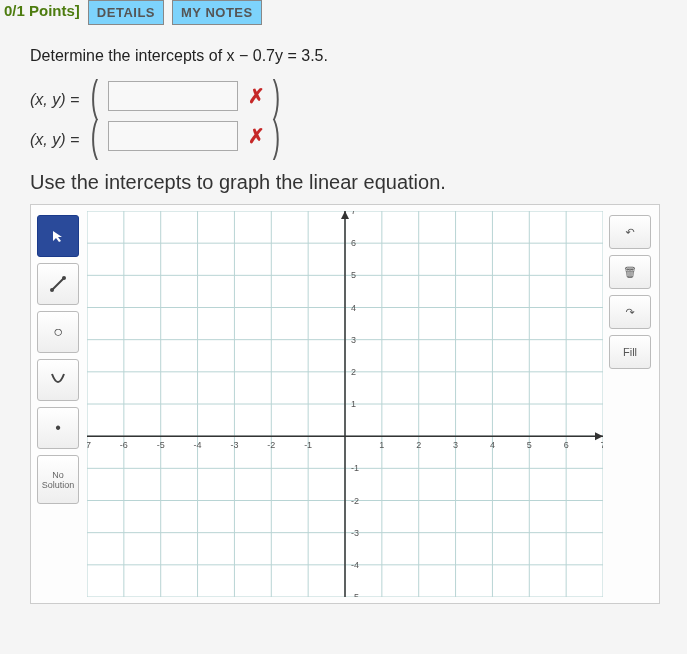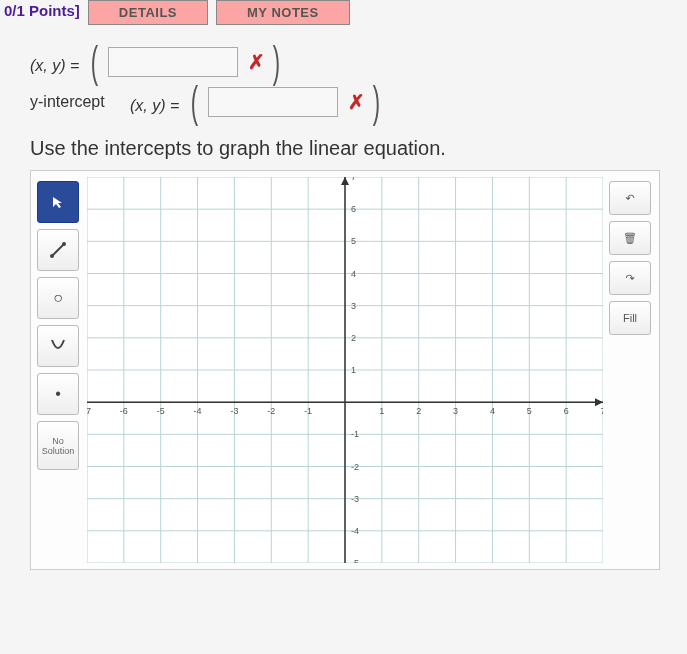--- a/index.html
+++ b/index.html
@@ -14,26 +14,26 @@
   .header-row {
     display: flex;
     align-items: flex-start;
     gap: 8px;
     padding: 0 0 0 4px;
   }
   .points {
     font-weight: bold;
     font-size: 15px;
     padding-top: 2px;
-    color: #4c1d95;
+    color: #4d7c0f;
   }
   .tab-btn {
     border: 1px solid #888;
-    background: #fca5a5;
-    padding: 4px 30px;
+    background: #7dd3fc;
+    padding: 4px 8px;
     font-size: 13px;
     font-weight: bold;
     color: #555;
     letter-spacing: 0.5px;
   }
   .question-area {
     padding: 22px 18px 10px 30px;
   }
   .prompt {
     font-size: 16px;
@@ -146,31 +146,31 @@
 </head>
 <body>
 
 <div class="header-row">
   <span class="points">0/1 Points]</span>
   <button class="tab-btn">DETAILS</button>
   <button class="tab-btn">MY NOTES</button>
 </div>
 
 <div class="question-area">
+  <div class="prompt">Determine the intercepts of x − 0.7y = 3.5.</div>
 
   <div class="intercept-row">
     <span class="coord">(x, y)  =</span>
     <span class="paren">(</span>
     <input class="answer-box" style="">
     <span class="x-mark">✗</span>
     <span class="paren">)</span>
   </div>
 
   <div class="intercept-row">
-    <span class="int-label">y-intercept</span>
     <span class="coord">(x, y)  =</span>
     <span class="paren">(</span>
     <input class="answer-box" style="">
     <span class="x-mark">✗</span>
     <span class="paren">)</span>
   </div>
 
   <div class="sub-prompt">Use the intercepts to graph the linear equation.</div>
 
   <div class="graph-container">

